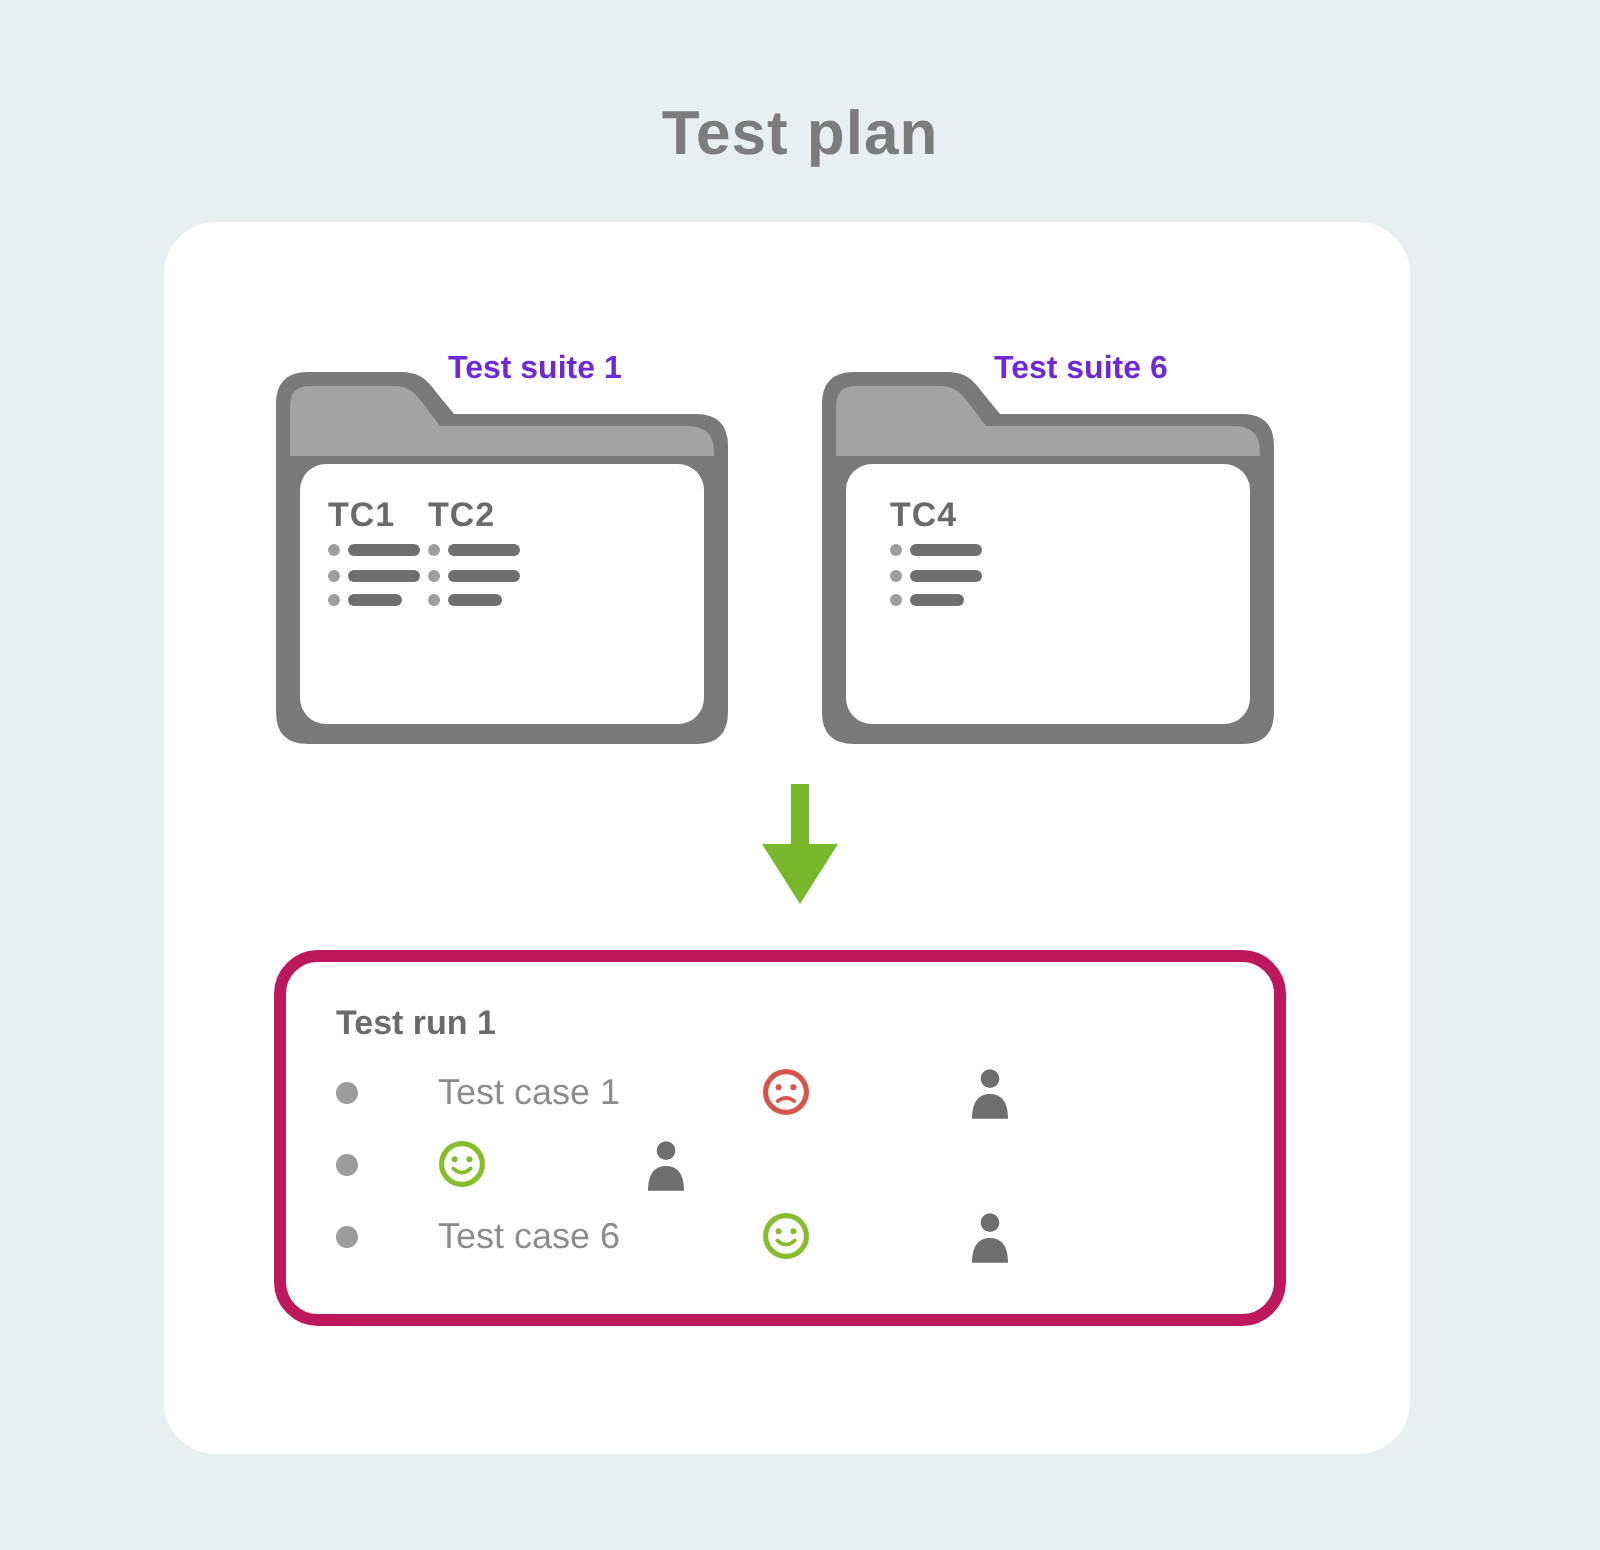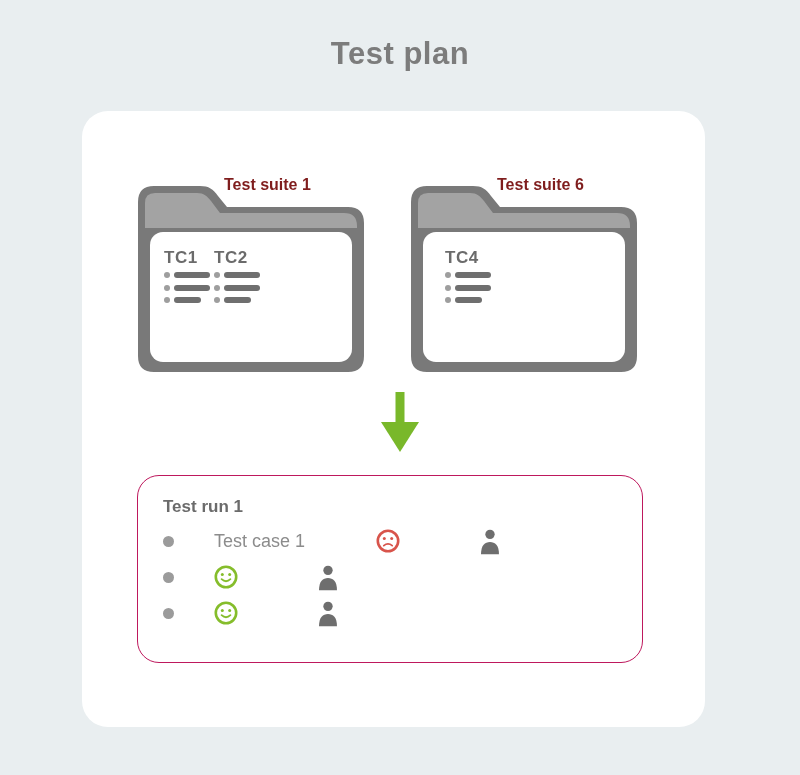--- a/index.html
+++ b/index.html
@@ -4,21 +4,21 @@
 <style>
   html,body{margin:0;padding:0;}
   body{
     width:800px;height:775px;
     background:#e9eef0;
     font-family:"Liberation Sans", sans-serif;
     overflow:hidden;
     position:relative;
   }
   .page-title{
-    margin:0;
+    margin:13px;
     padding-top:36px;
     text-align:center;
     font-size:31px;
     font-weight:bold;
     letter-spacing:.5px;
     color:#7c7c7c;
   }
   .card{
     position:absolute;
     left:82px;top:111px;
@@ -34,21 +34,21 @@
   }
   .folder-1{left:56px;}
   .folder-2{left:329px;}
   .folder-shape{position:absolute;left:0;top:0;width:226px;height:186px;}
   .folder-label{
     position:absolute;
     top:-10px;left:86px;
     width:130px;
     font-size:16px;
     font-weight:bold;
-    color:#7f1d1d;
+    color:#6d28d9;
     white-space:nowrap;
   }
   .folder-content{
     position:absolute;
     left:26px;top:62px;
     display:flex;
     gap:4px;
   }
   .folder-2 .folder-content{left:34px;gap:22px;}
   .tc-col{display:flex;flex-direction:column;}
@@ -76,21 +76,21 @@
     left:298px;top:281px;
     width:40px;height:60px;
   }
   
   .run-box{
     position:absolute;
     left:55px;top:364px;
     width:506px;height:188px;
     box-sizing:border-box;
     background:#ffffff;
-    border:1px solid #be185d;
+    border:6px solid #be185d;
     border-radius:22px;
     padding:21px 0 0 25px;
   }
   .run-title{
     font-size:17px;
     font-weight:bold;
     color:#6b6b6b;
     margin-bottom:6px;
   }
   .run-row{
@@ -224,20 +224,21 @@
         <path d="M7.6,14.2 Q12,18.4 16.4,14.2" fill="none" stroke="#85bd2b" stroke-width="1.8" stroke-linecap="round"></path>
       </svg>
       <svg class="person" viewBox="0 0 24 28">
         <circle cx="12" cy="6.2" r="5.1" fill="#6e6e6e"></circle>
         <path d="M2.2,28 C2.2,18 6.5,14.6 12,14.6 C17.5,14.6 21.8,18 21.8,28 Z" fill="#6e6e6e"></path>
       </svg>
     </div>
 
     <div class="run-row">
       <i class="bullet"></i>
+      <div class="run-label">Test case 6</div>
       <svg class="face" viewBox="0 0 24 24">
         <circle cx="12" cy="12" r="10.2" fill="#ffffff" stroke="#85bd2b" stroke-width="2.6"></circle>
         <circle cx="8.3" cy="9.6" r="1.5" fill="#85bd2b"></circle>
         <circle cx="15.7" cy="9.6" r="1.5" fill="#85bd2b"></circle>
         <path d="M7.6,14.2 Q12,18.4 16.4,14.2" fill="none" stroke="#85bd2b" stroke-width="1.8" stroke-linecap="round"></path>
       </svg>
       <svg class="person" viewBox="0 0 24 28">
         <circle cx="12" cy="6.2" r="5.1" fill="#6e6e6e"></circle>
         <path d="M2.2,28 C2.2,18 6.5,14.6 12,14.6 C17.5,14.6 21.8,18 21.8,28 Z" fill="#6e6e6e"></path>
       </svg>

